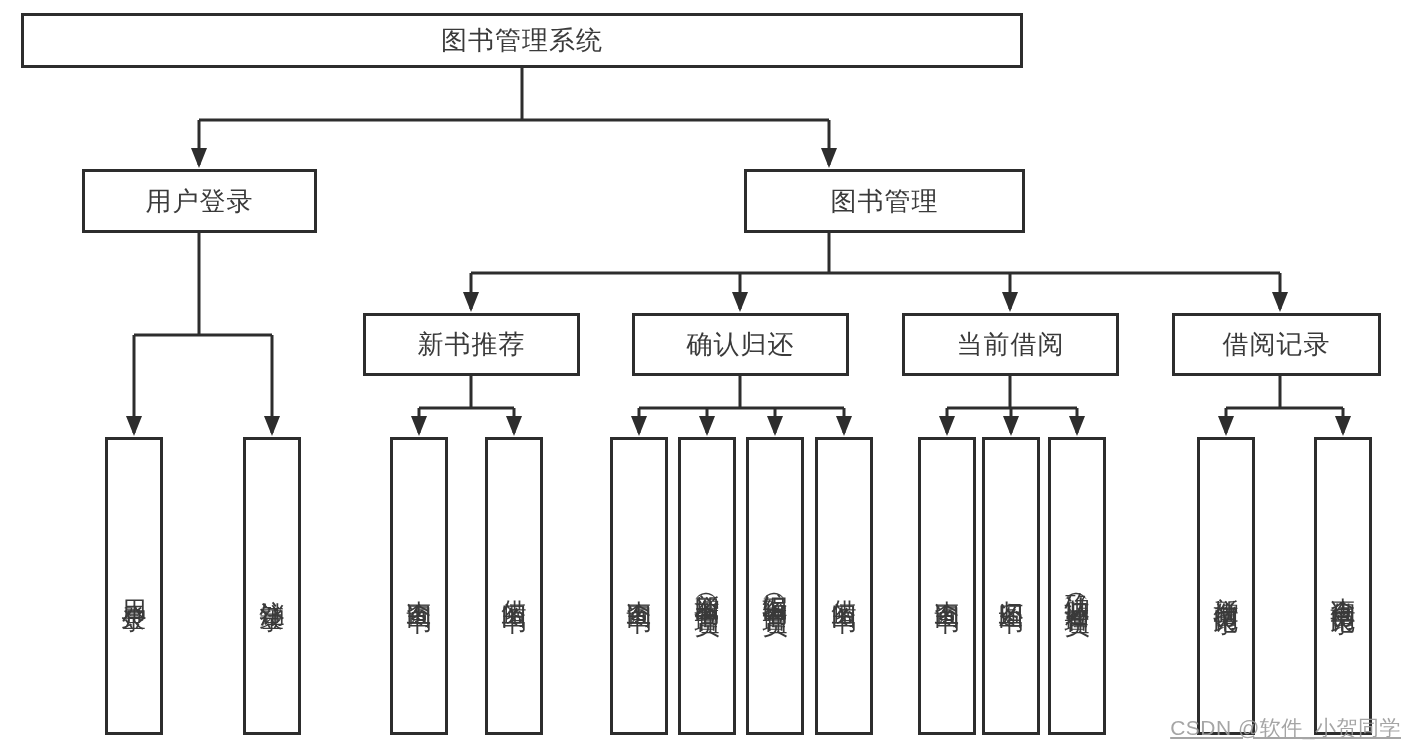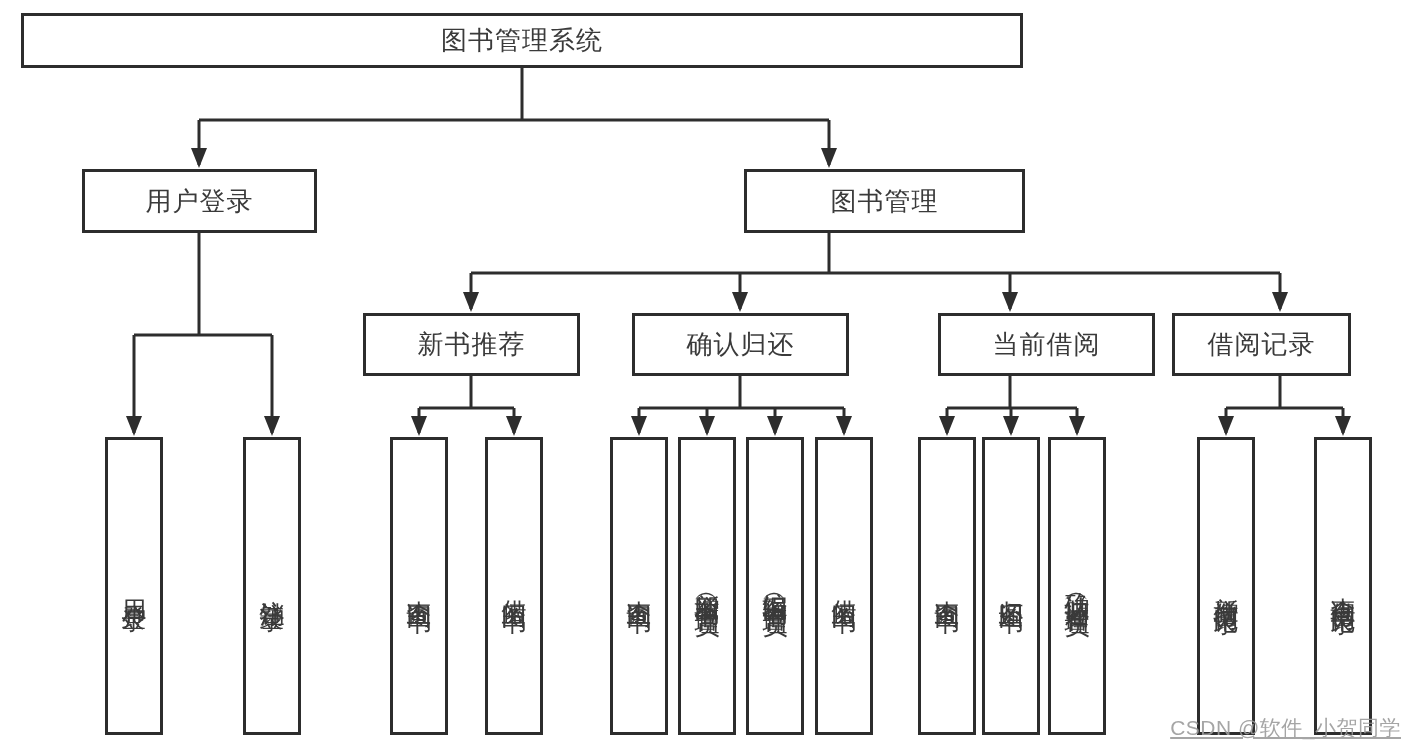--- a/index.html
+++ b/index.html
@@ -118,24 +118,24 @@
   <div class="box hbox" style="left:712px; top:169px; width:281px; height:64px;margin-left:32px;">
     <span>图书管理</span>
   </div>
 
   <div class="box hbox" style="left:363px; top:313px; width:217px; height:63px;">
     <span>新书推荐</span>
   </div>
   <div class="box hbox" style="left:632px; top:313px; width:217px; height:63px;">
     <span>确认归还</span>
   </div>
-  <div class="box hbox" style="left:902px; top:313px; width:217px; height:63px;margin-left:36px;">
+  <div class="box hbox" style="left:902px; top:313px; width:217px; height:63px;">
     <span>当前借阅</span>
   </div>
-  <div class="box hbox" style="left:1172px; top:313px; width:179px; height:63px;">
+  <div class="box hbox" style="left:1172px; top:313px; width:209px; height:63px;">
     <span>借阅记录</span>
   </div>
 
   <div class="box vbox" style="left:105px; top:437px; width:58px; height:298px;">
     <span>用户登录</span>
   </div>
   <div class="box vbox" style="left:243px; top:437px; width:58px; height:298px;">
     <span>注销登录</span>
   </div>
   <div class="box vbox" style="left:390px; top:437px; width:58px; height:298px;">

